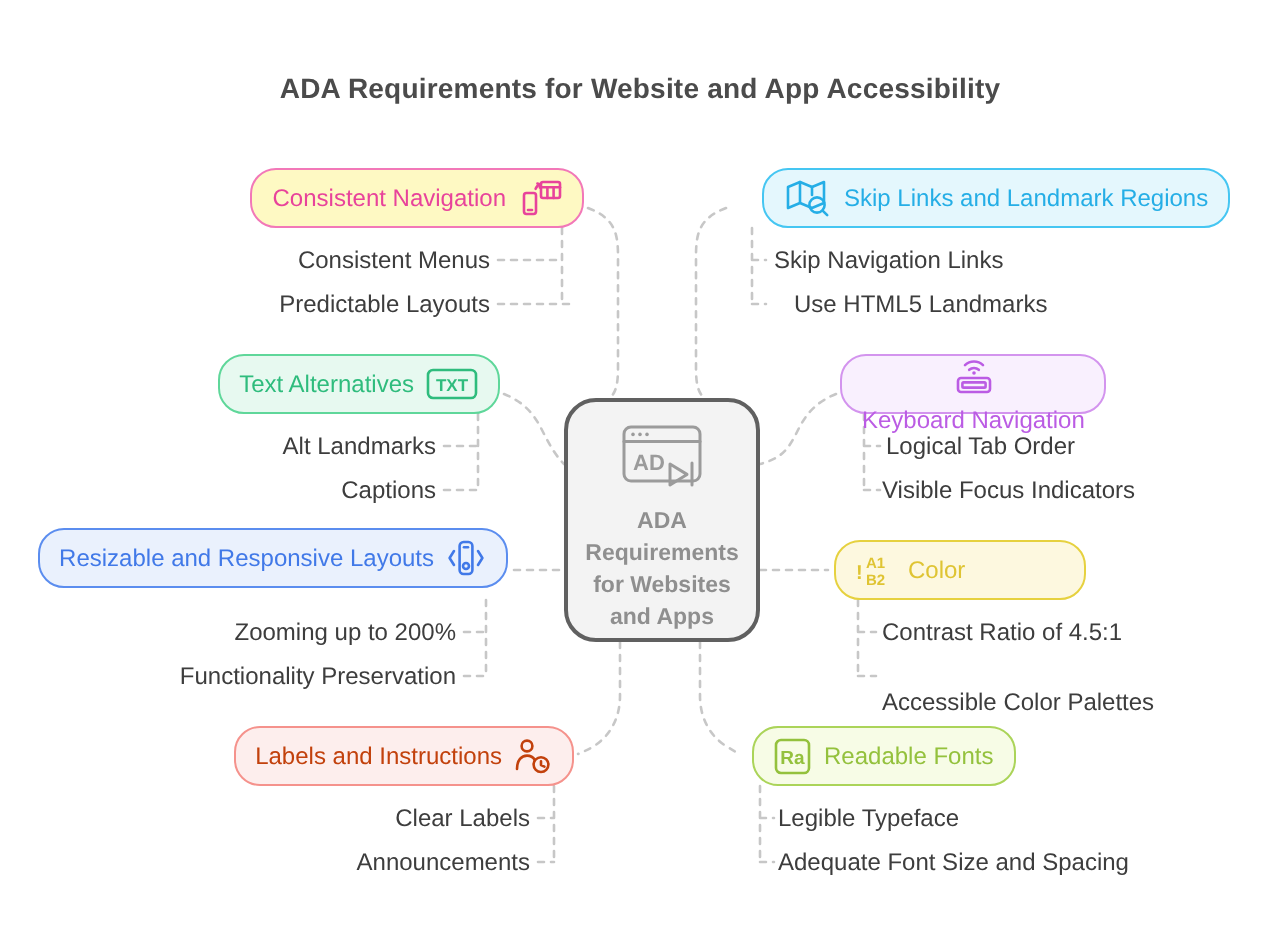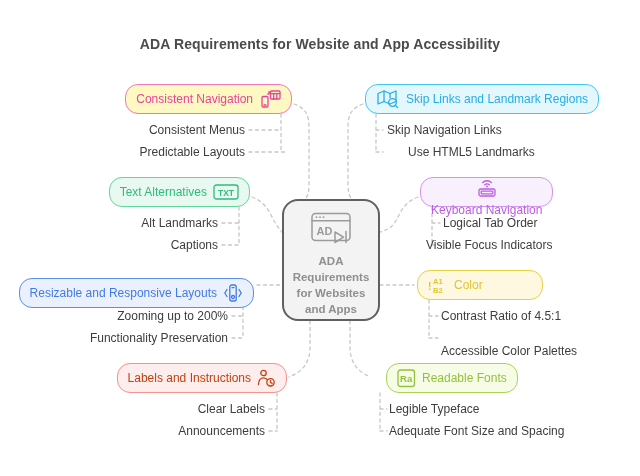--- a/index.html
+++ b/index.html
@@ -119,21 +119,21 @@
   <div class="node-box theme-green" style="right:390px; top:177px;">
     <span>Text Alternatives</span>
     <svg class="bicon" width="26" height="16" viewBox="0 0 26 16">
       <rect x="1" y="1" width="24" height="14" rx="2.5"></rect>
       <text x="13" y="11.5" text-anchor="middle" font-size="8.5" font-weight="bold">TXT</text>
     </svg>
   </div>
   <div class="sub" style="right:422px; top:216px;">Alt Landmarks</div>
   <div class="sub" style="right:422px; top:238px;">Captions</div>
 
-  <div class="node-box theme-blue" style="right:386px; top:278px;">
+  <div class="node-box theme-blue" style="right:386px; top:264px;">
     <span>Resizable and Responsive Layouts</span>
     <svg class="bicon" width="20" height="18" viewBox="0 0 20 18">
       <path d="M 4 5.5 L 1.8 9 L 4 12.5"></path>
       <path d="M 16 5.5 L 18.2 9 L 16 12.5"></path>
       <rect x="6.8" y="1" width="6.4" height="16" rx="2"></rect>
       <line x1="9" y1="3.6" x2="11" y2="3.6"></line>
       <circle class="o" cx="10" cy="13" r="1.5"></circle>
     </svg>
   </div>
   <div class="sub" style="right:412px; top:309px;">Zooming up to 200%</div>
@@ -144,58 +144,58 @@
     <svg class="bicon" width="19" height="18" viewBox="0 0 19 18">
       <circle class="o" cx="6.5" cy="4" r="2.7"></circle>
       <path d="M 1.5 15.5 C 1.5 11 3.8 8.8 6.5 8.8 C 8.3 8.8 9.6 9.6 10.4 11"></path>
       <circle class="o" cx="13.5" cy="13.3" r="3.7"></circle>
       <path d="M 13.5 11.6 L 13.5 13.5 L 15.2 14.3"></path>
     </svg>
   </div>
   <div class="sub" style="right:375px; top:402px;">Clear Labels</div>
   <div class="sub" style="right:375px; top:424px;">Announcements</div>
 
-  <div class="node-box theme-cyan" style="left:365px; top:84px;justify-content:space-between;">
+  <div class="node-box theme-cyan" style="left:381px; top:84px;justify-content:space-between;">
     <svg class="bicon" width="24" height="21" viewBox="0 0 24 21">
       <path d="M 2 4.5 L 8 2 L 14 4.5 L 20 2 L 20 12.5 L 14 15 L 8 12.5 L 2 15 Z"></path>
       <line x1="8" y1="2" x2="8" y2="12.5"></line>
       <line x1="14" y1="4.5" x2="14" y2="8.5"></line>
       <circle class="o" cx="16.5" cy="13.5" r="3.8" fill="#e4f7fd"></circle>
       <line x1="19.3" y1="16.3" x2="21.6" y2="18.6"></line>
     </svg>
     <span>Skip Links and Landmark Regions</span>
   </div>
   <div class="sub" style="left:387px; top:123px;">Skip Navigation Links</div>
-  <div class="sub" style="left:408px; top:145px;">Use HTML5 Landmarks</div>
+  <div class="sub" style="left:397px; top:145px;">Use HTML5 Landmarks</div>
 
   <div class="node-box theme-purple" style="left:420px; top:177px;flex-direction:column;">
     <svg class="bicon" width="20" height="19" viewBox="0 0 20 19">
       <path d="M 5.5 4.6 A 6.4 6.4 0 0 1 14.5 4.6"></path>
       <path d="M 7.6 6.9 A 3.6 3.6 0 0 1 12.4 6.9"></path>
       <circle cx="10" cy="8.5" r="0.9" fill="currentColor" stroke="none"></circle>
       <rect x="2" y="11" width="16" height="7" rx="1.5"></rect>
       <rect x="4.2" y="13.2" width="11.6" height="2.6" rx="0.6"></rect>
     </svg>
     <span>Keyboard Navigation</span>
   </div>
   <div class="sub" style="left:443px; top:216px;">Logical Tab Order</div>
-  <div class="sub" style="left:426px; top:238px;">Visible Focus Indicators</div>
+  <div class="sub" style="left:441px; top:238px;">Visible Focus Indicators</div>
 
   <div class="node-box theme-yellow" style="left:417px; top:270px; width:126px;">
     <svg class="bicon" width="20" height="18" viewBox="0 0 20 18">
       <text x="0" y="13.5" font-size="10" font-weight="bold">!</text>
       <text x="5" y="8" font-size="7.5" font-weight="bold">A1</text>
       <text x="5" y="16.5" font-size="7.5" font-weight="bold">B2</text>
     </svg>
     <span>Color</span>
   </div>
   <div class="sub" style="left:441px; top:309px;">Contrast Ratio of 4.5:1</div>
   <div class="sub" style="left:441px; top:344px;text-align:right;">Accessible Color Palettes</div>
 
-  <div class="node-box theme-lime" style="left:386px; top:363px;">
+  <div class="node-box theme-lime" style="left:376px; top:363px;">
     <svg class="bicon" width="19" height="19" viewBox="0 0 19 19">
       <rect x="1" y="1" width="16.5" height="16.5" rx="2.5"></rect>
       <text x="9.2" y="13.2" text-anchor="middle" font-size="9.5" font-weight="bold">Ra</text>
     </svg>
     <span>Readable Fonts</span>
   </div>
   <div class="sub" style="left:389px; top:402px;">Legible Typeface</div>
   <div class="sub" style="left:389px; top:424px;">Adequate Font Size and Spacing</div>
 
 </div>

